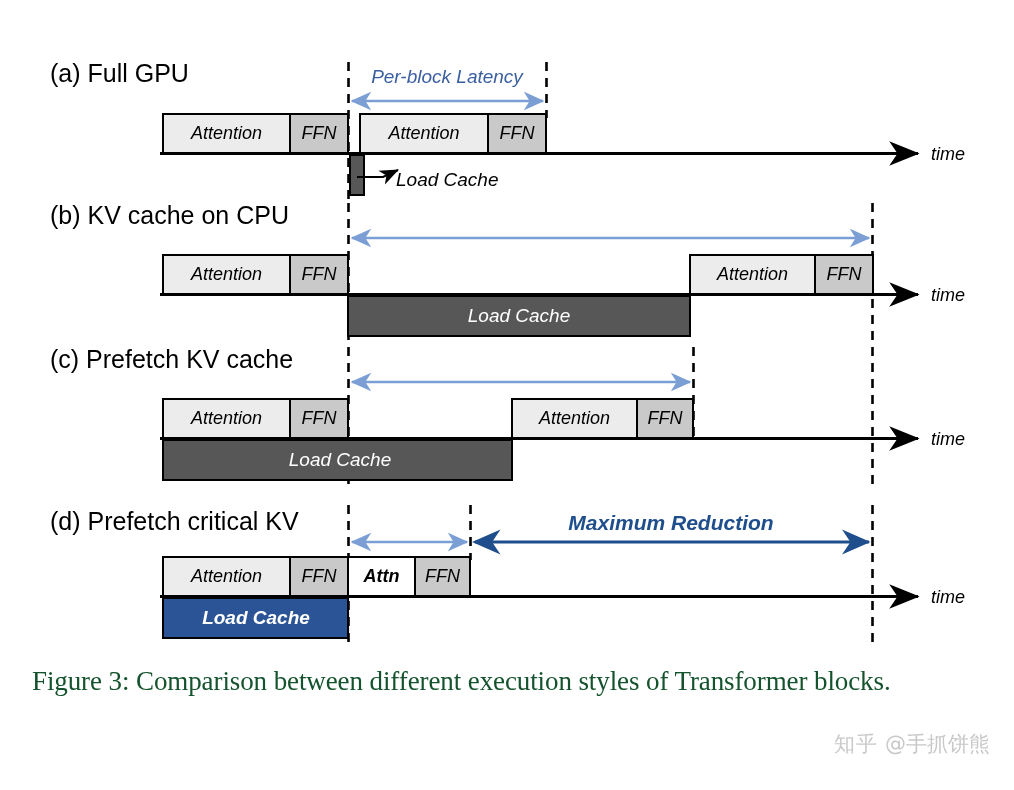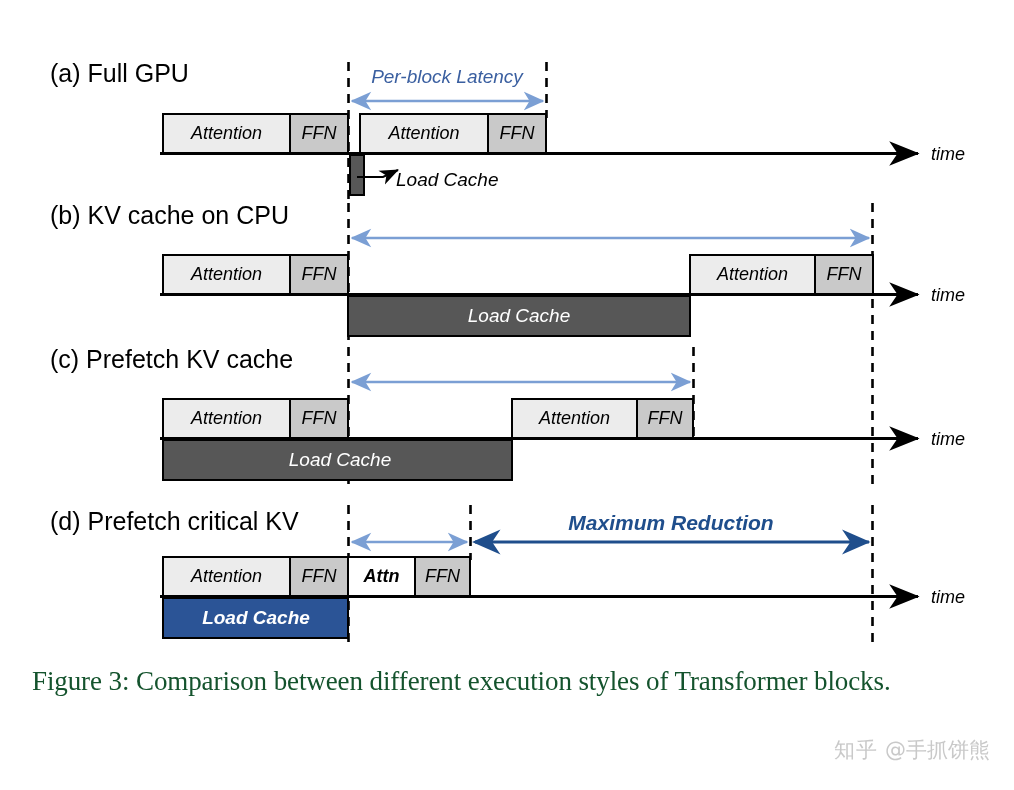--- a/index.html
+++ b/index.html
@@ -102,21 +102,21 @@
     width: 950px;
     font-family: "Liberation Serif", serif;
     font-size: 27px;
     line-height: 1.32;
     color: #14532d;
     letter-spacing: -0.1px;
   }
   .watermark {
     position: absolute;
     right: 24px;
-    bottom: 26px;
+    bottom: 32px;
     display: flex;
     align-items: center;
     gap: 7px;
     color: #c9c9c9;
     font-family: "DejaVu Sans", sans-serif;
     font-size: 21px;
     white-space: nowrap;
   }
   .watermark .wm-logo { letter-spacing: 1px; }
 </style>

